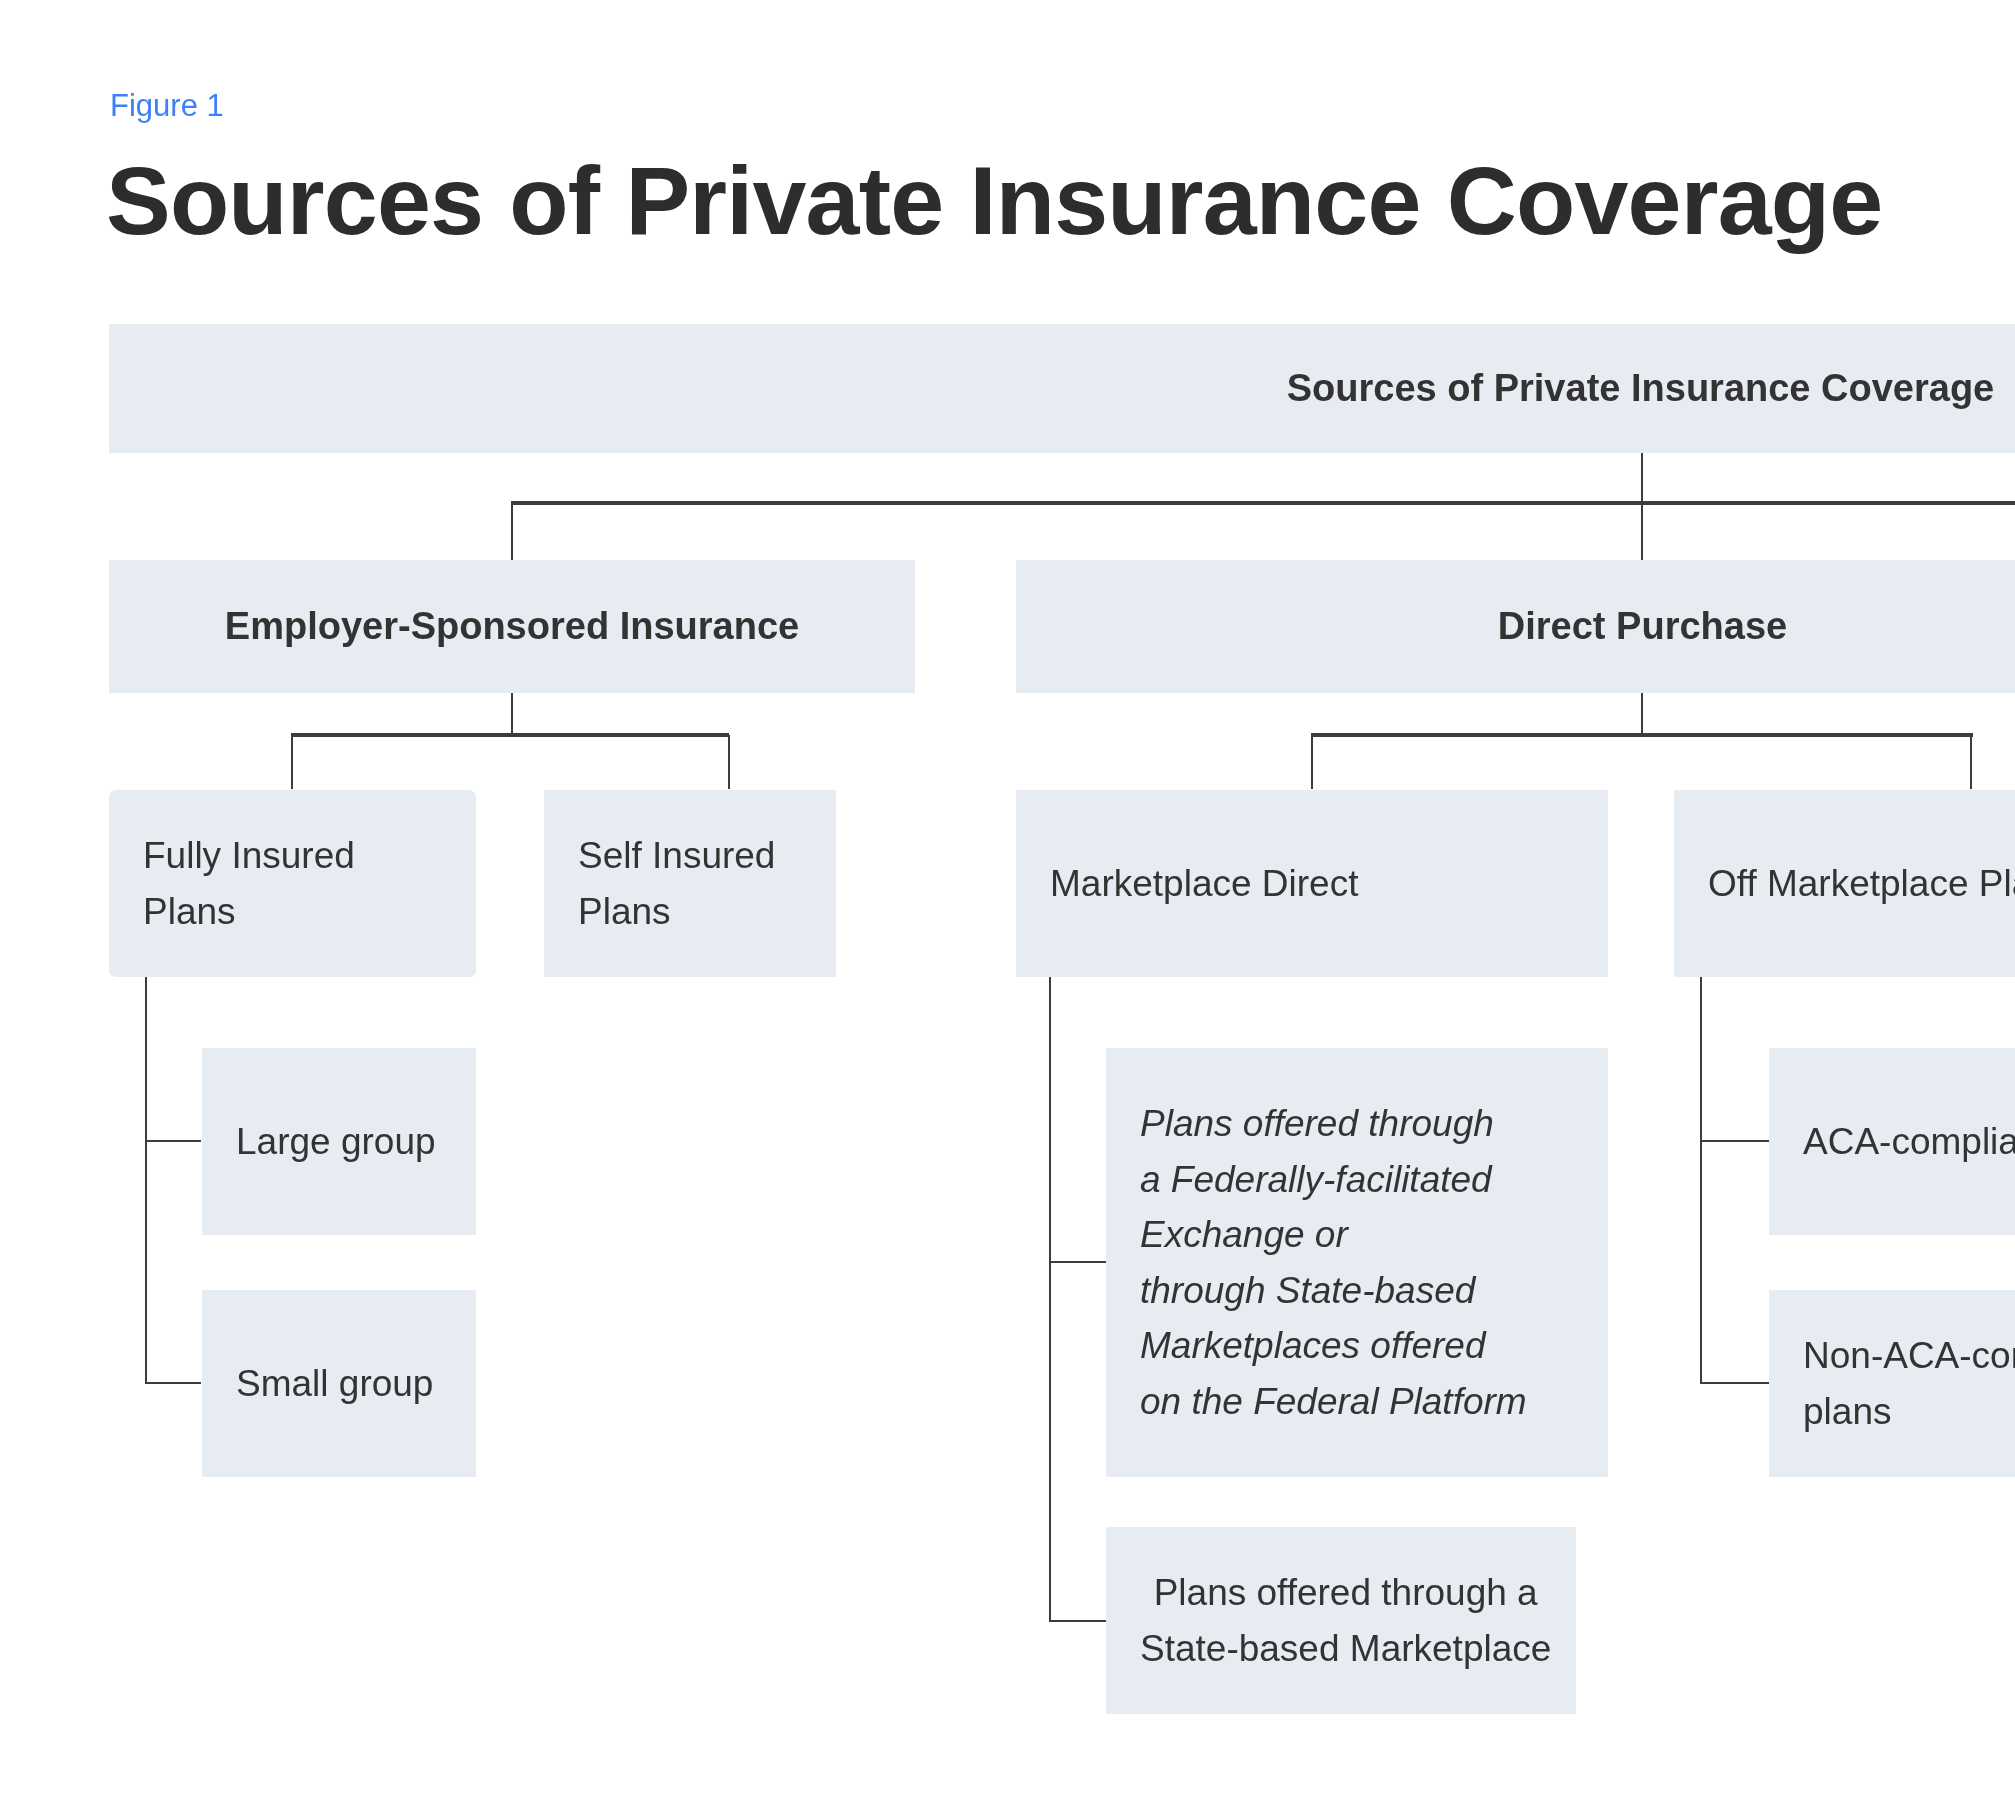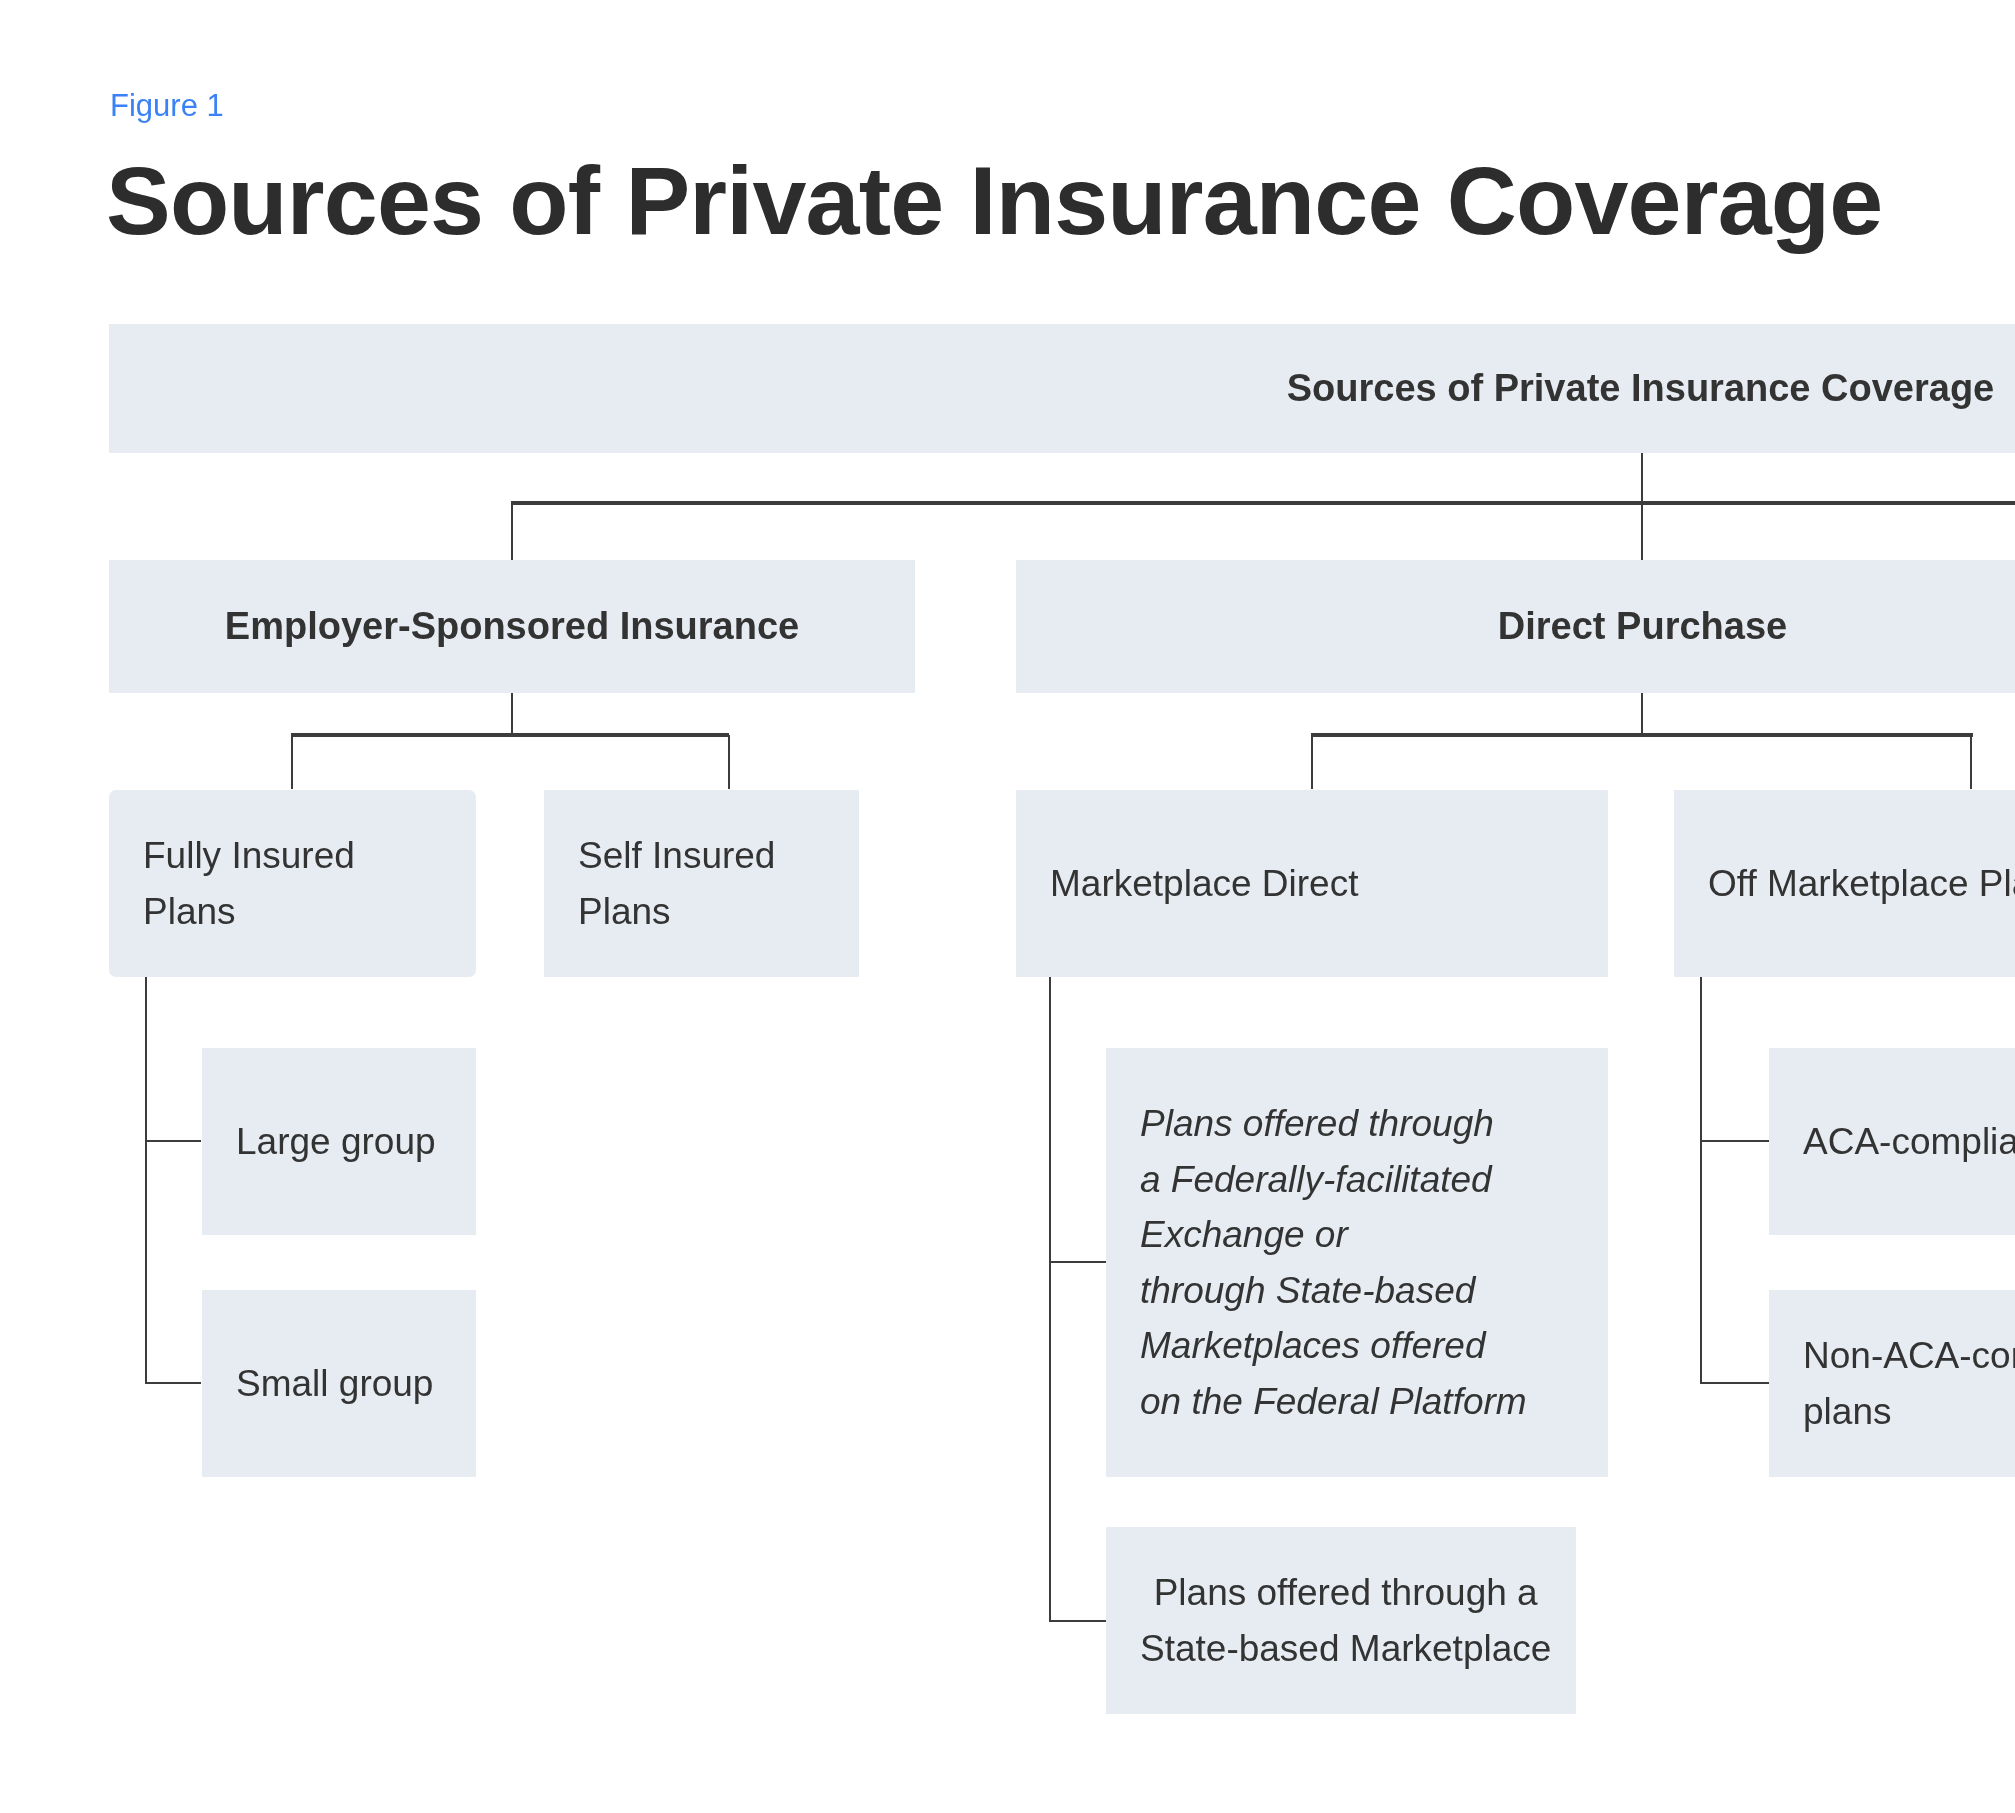--- a/index.html
+++ b/index.html
@@ -55,21 +55,21 @@
   
   .line {
     position: absolute;
     background: var(--line, #3c3c3c);
   }
   
   #banner   { left: 109px;  top: 324px;  width: 3063px; height: 129px; }
   #esi      { left: 109px;  top: 560px; width: 806px; height: 133px; }
   #dp       { left: 1016px; top: 560px; width: 1253px; height: 133px; }
   #fully    { left: 109px;  top: 790px; width: 367px;  height: 187px; border-radius: 7px; }
-  #selfins  { left: 544px; top: 790px; width: 315px;  height: 187px; }
+  #selfins  { left: 544px; top: 790px; width: 292px;  height: 187px; }
   #mkt      { left: 1016px; top: 790px; width: 592px; height: 187px; }
   #offmkt   { left: 1674px; top: 790px; width: 592px; height: 187px; }
   #large    { left: 202px;  top: 1048px; width: 274px;  height: 187px; }
   #small    { left: 202px;  top: 1290px; width: 274px;  height: 187px; }
   #ffe      { left: 1106px; top: 1048px; width: 502px; height: 429px; font-style: italic; }
   #sbm      { left: 1106px; top: 1527px; width: 470px; height: 187px; text-align: center; }
   #aca      { left: 1769px; top: 1048px; width: 498px; height: 187px; }
   #nonaca   { left: 1769px; top: 1290px; width: 498px; height: 187px; }
   
   

